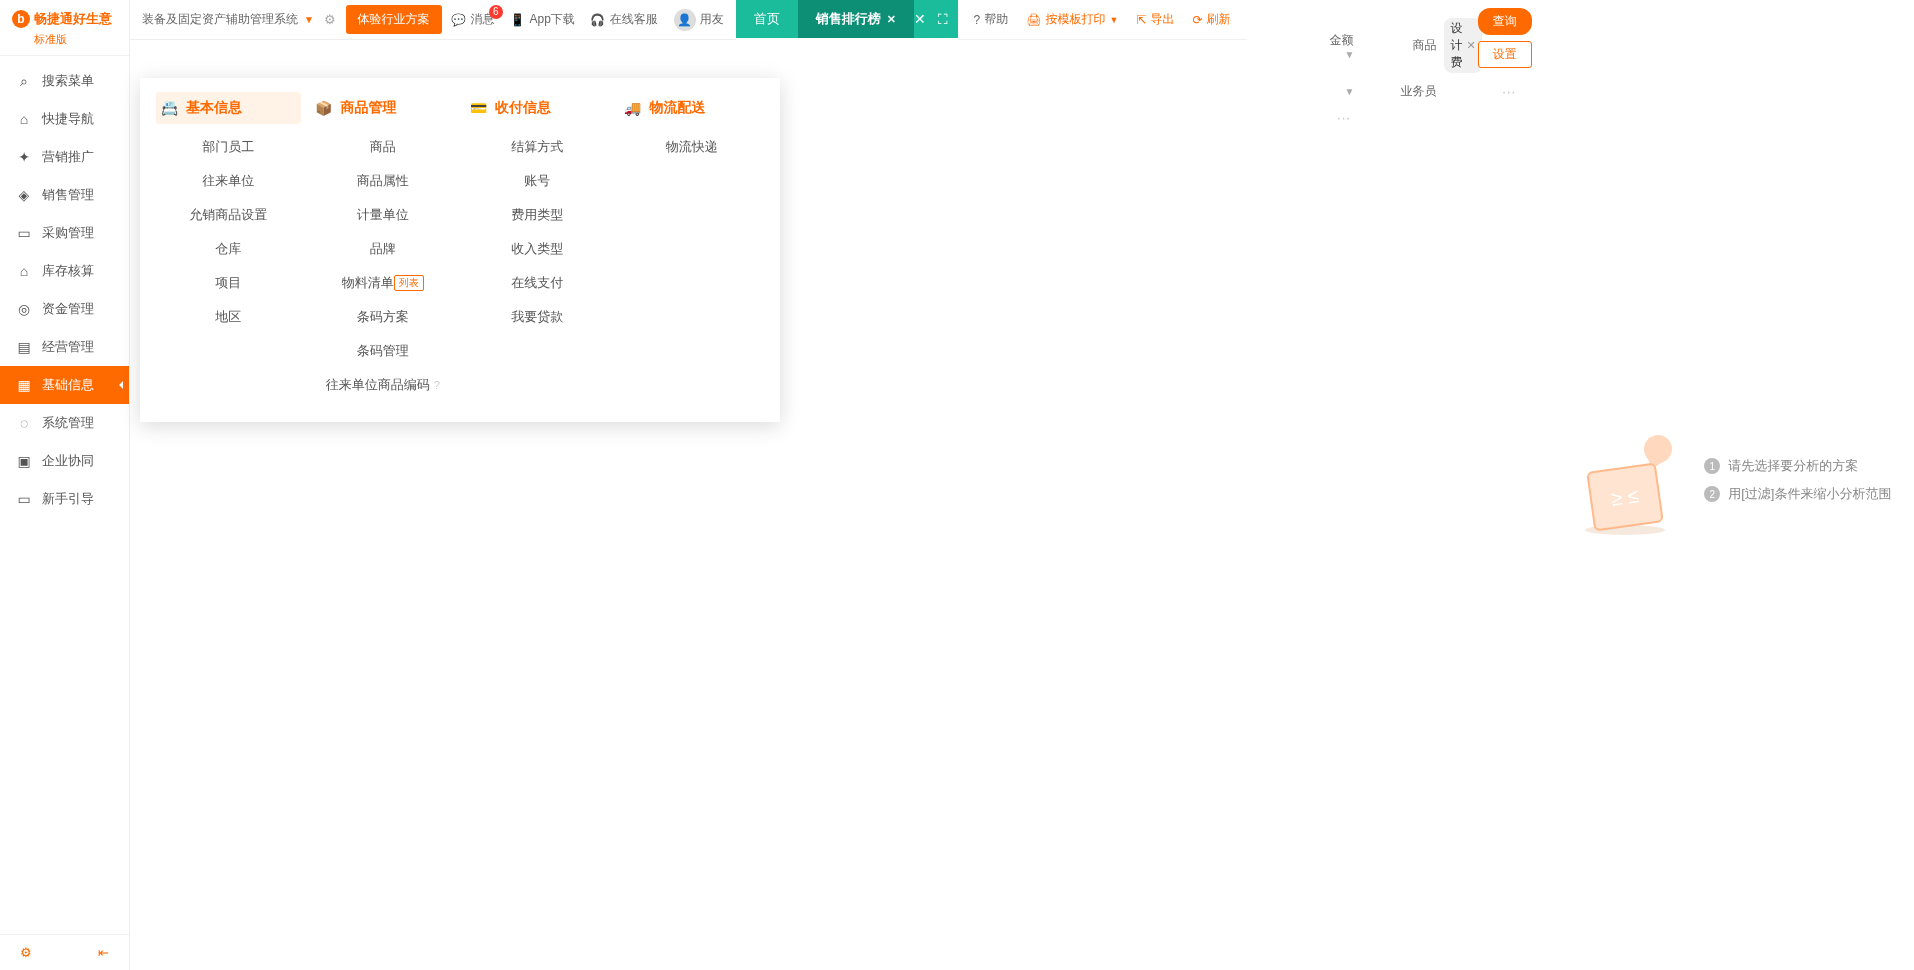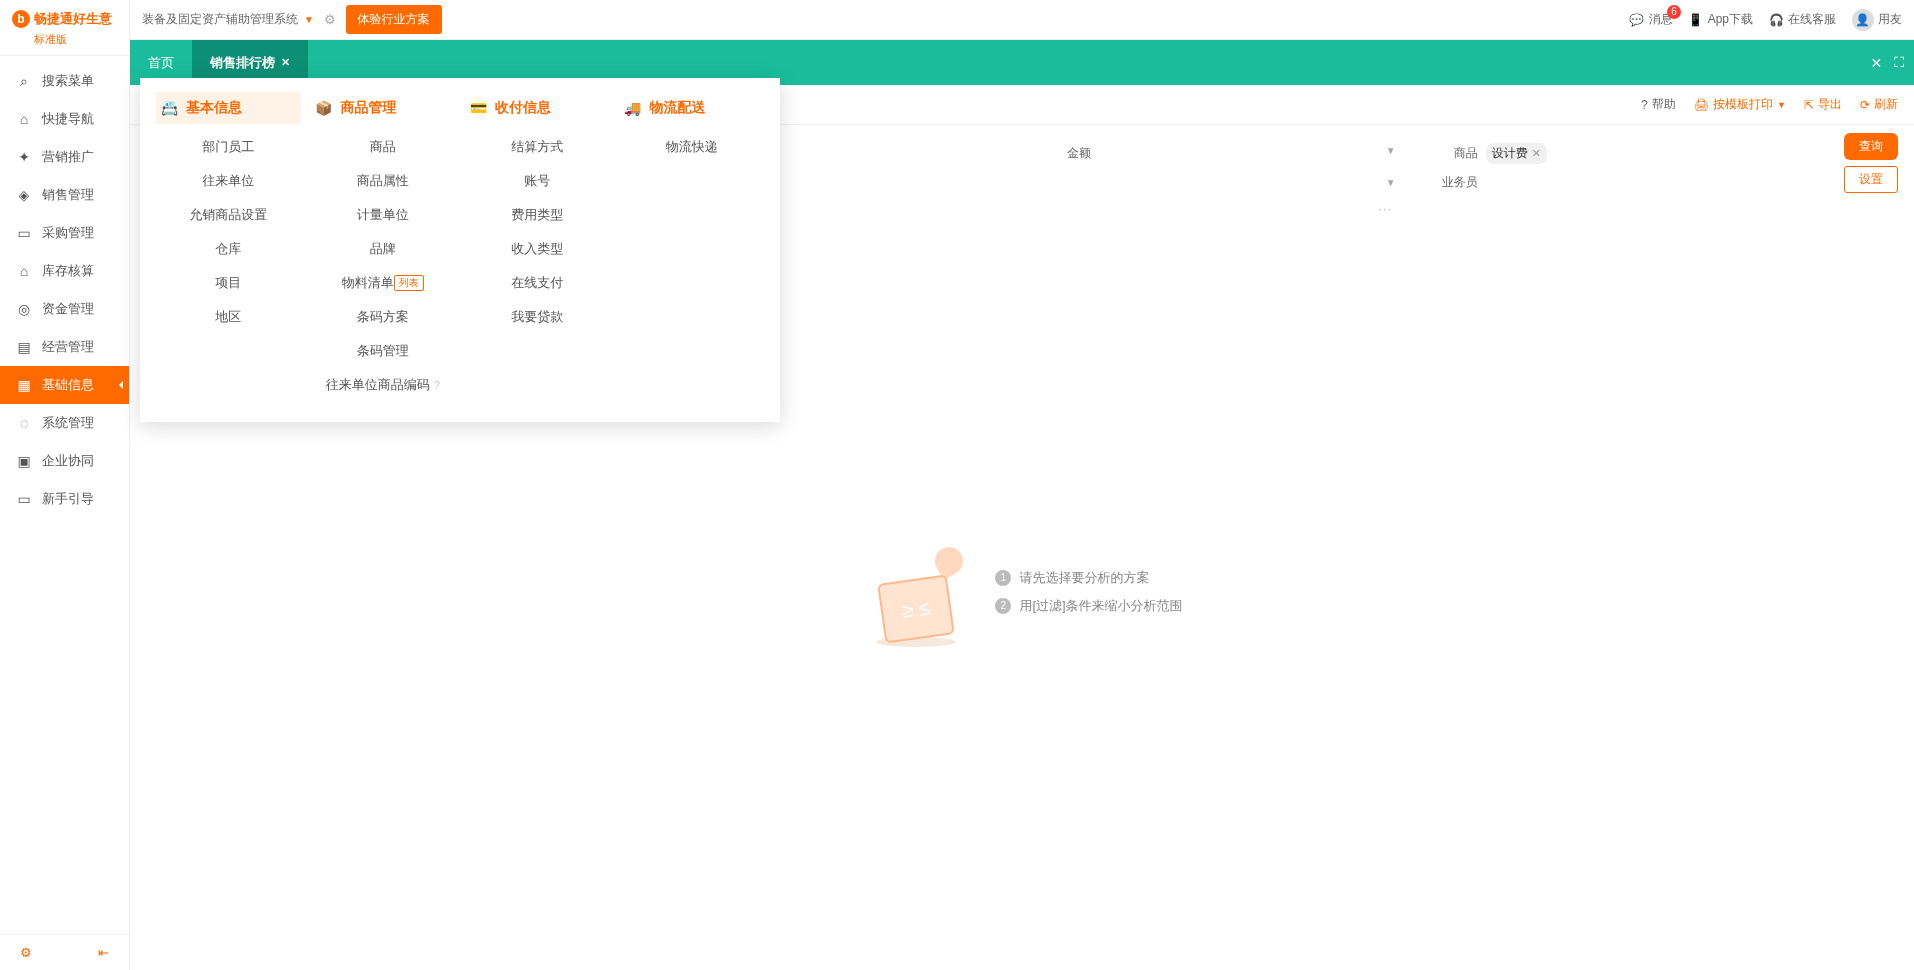--- a/index.html
+++ b/index.html
@@ -13,35 +13,35 @@
 .logo-icon { width: 18px; height: 18px; border-radius: 50%; background: #ff6a00; color:#fff; display:flex; align-items:center; justify-content:center; font-size:12px; font-weight:bold; }
 .logo-sub { color: #ff6a00; font-size: 11px; margin-top: 4px; margin-left: 22px; }
 .nav { flex: 1; padding-top: 6px; }
 .nav-item { display: flex; align-items: center; gap: 10px; padding: 10px 16px; color: #555; cursor: pointer; font-size: 13px; }
 .nav-item.active { background: #ff6a00; color: #fff; position: relative; }
 .nav-item.active::after { content:""; position:absolute; right:6px; width:0; height:0; border-top:4px solid transparent; border-bottom:4px solid transparent; border-right:4px solid #fff; }
 .nav-icon { width: 16px; height: 16px; display: inline-flex; align-items:center; justify-content:center; color: inherit; font-size: 14px; }
 .sidebar-footer { display:flex; justify-content: space-between; padding: 10px 20px; border-top:1px solid #f0f0f0; color:#ff6a00; }
 
 
-.main { flex: 1; display: flex; flex-direction: column; background:#fff; min-width:0; }
+.main { flex: 1; display: flex; flex-direction: row; background:#fff; min-width:0; }
 
 
 .topbar { height: 40px; display: flex; align-items: center; padding: 0 12px; background:#fff; border-bottom: 1px solid #eee; gap:10px; }
 .sys-select { color:#666; font-size:12px; flex-shrink:0; display:flex; align-items:center; gap:6px; }
 .chev-down { color:#ff6a00; font-size:10px; }
 .gear-btn { color:#aaa; cursor:pointer; }
 .orange-btn { background:#ff6a00; color:#fff; border:none; padding: 6px 12px; border-radius:3px; font-size:12px; cursor:pointer; }
 .topbar-right { margin-left:auto; display:flex; align-items:center; gap:16px; font-size:12px; color:#666; }
 .top-link { display:flex; align-items:center; gap:4px; cursor:pointer; position:relative; }
 .badge { position:absolute; top:-6px; right:-8px; background:#ff3b30; color:#fff; border-radius:8px; font-size:10px; padding:0 4px; line-height:14px; }
 .avatar { width:22px; height:22px; border-radius:50%; background:#ddd; display:flex; align-items:center; justify-content:center; color:#888; font-size:12px; }
 
 
-.tabs { height: 45px; background:#1abc9c; display:flex; align-items:center; position:relative; }
+.tabs { height: 38px; background:#1abc9c; display:flex; align-items:center; position:relative; }
 .tab { padding: 0 18px; height:100%; display:flex; align-items:center; gap:6px; color:#fff; font-size:13px; cursor:pointer; }
 .tab.home { background:#1abc9c; }
 .tab.active { background:#0d8f76;font-weight:bold; }
 .tab-close { font-size:11px; opacity:0.9; }
 .tabs-right { margin-left:auto; display:flex; align-items:center; gap:12px; padding-right:10px; color:#fff; }
 .tabs-right span { cursor:pointer; font-size:14px; }
 
 
 .toolbar { height:40px; display:flex; align-items:center; justify-content:flex-end; gap:18px; padding: 0 16px; background:#fff; border-bottom:1px solid #f0f0f0; font-size:12px; color:#666; }
 .toolbar .link { display:flex; align-items:center; gap:4px; cursor:pointer; }
@@ -49,21 +49,21 @@
 
 
 .filter-area { padding: 12px 16px 0; background:#fff; position:relative; }
 .filter-group { display:flex; align-items:center; gap:8px; min-width:0; }
 .filter-label { color:#666; font-size:12px; width:60px; text-align:right; flex-shrink:0; }
 .filter-sel { color:#aaa; font-size:10px; cursor:pointer; }
 .chip { background:#f0f0f0; border-radius:8px; padding:2px 6px; font-size:12px; display:inline-flex; align-items:center; gap:4px; }
 .chip-x { color:#999; cursor:pointer; font-size:11px; }
 .more-cell { color:#ccc; cursor:pointer; font-size:14px; padding:0 4px; }
 .action-btns { position:absolute; top:8px; right:16px; display:flex; flex-direction:column; gap:6px; }
-.btn-primary { background:#ff6a00; color:#fff; border:none; padding:5px 14px; border-radius:6px; font-size:12px; cursor:pointer; }
+.btn-primary { background:#ff6a00; color:#fff; border:none; padding:5px 14px; border-radius:12px; font-size:12px; cursor:pointer; }
 .btn-outline { background:#fff; color:#ff6a00; border:1px solid #ff6a00; padding:4px 14px; border-radius:3px; font-size:12px; cursor:pointer; }
 .collapse-bar { text-align:center; padding:6px 0; font-size:12px; color:#999; cursor:pointer; background:#fff; }
 .collapse-pill { display:inline-block; background:#f7f7f7; border-radius:12px; padding:3px 14px; }
 
 
 .mega-menu { position:absolute; top:78px; left:140px; width:640px; background:#fff; box-shadow:0 4px 20px rgba(0,0,0,0.15); z-index:100; padding:14px 16px 20px; }
 .mega-cols { display:flex; gap:10px; }
 .mega-col { flex:1; min-width:0; }
 .mega-header { display:flex; align-items:center; gap:6px; font-size:14px; font-weight:bold; padding:6px 4px; margin-bottom:6px; }
 .mega-header.accent { background:#fff3e8; color:#ff6a00; border-radius:3px; }

